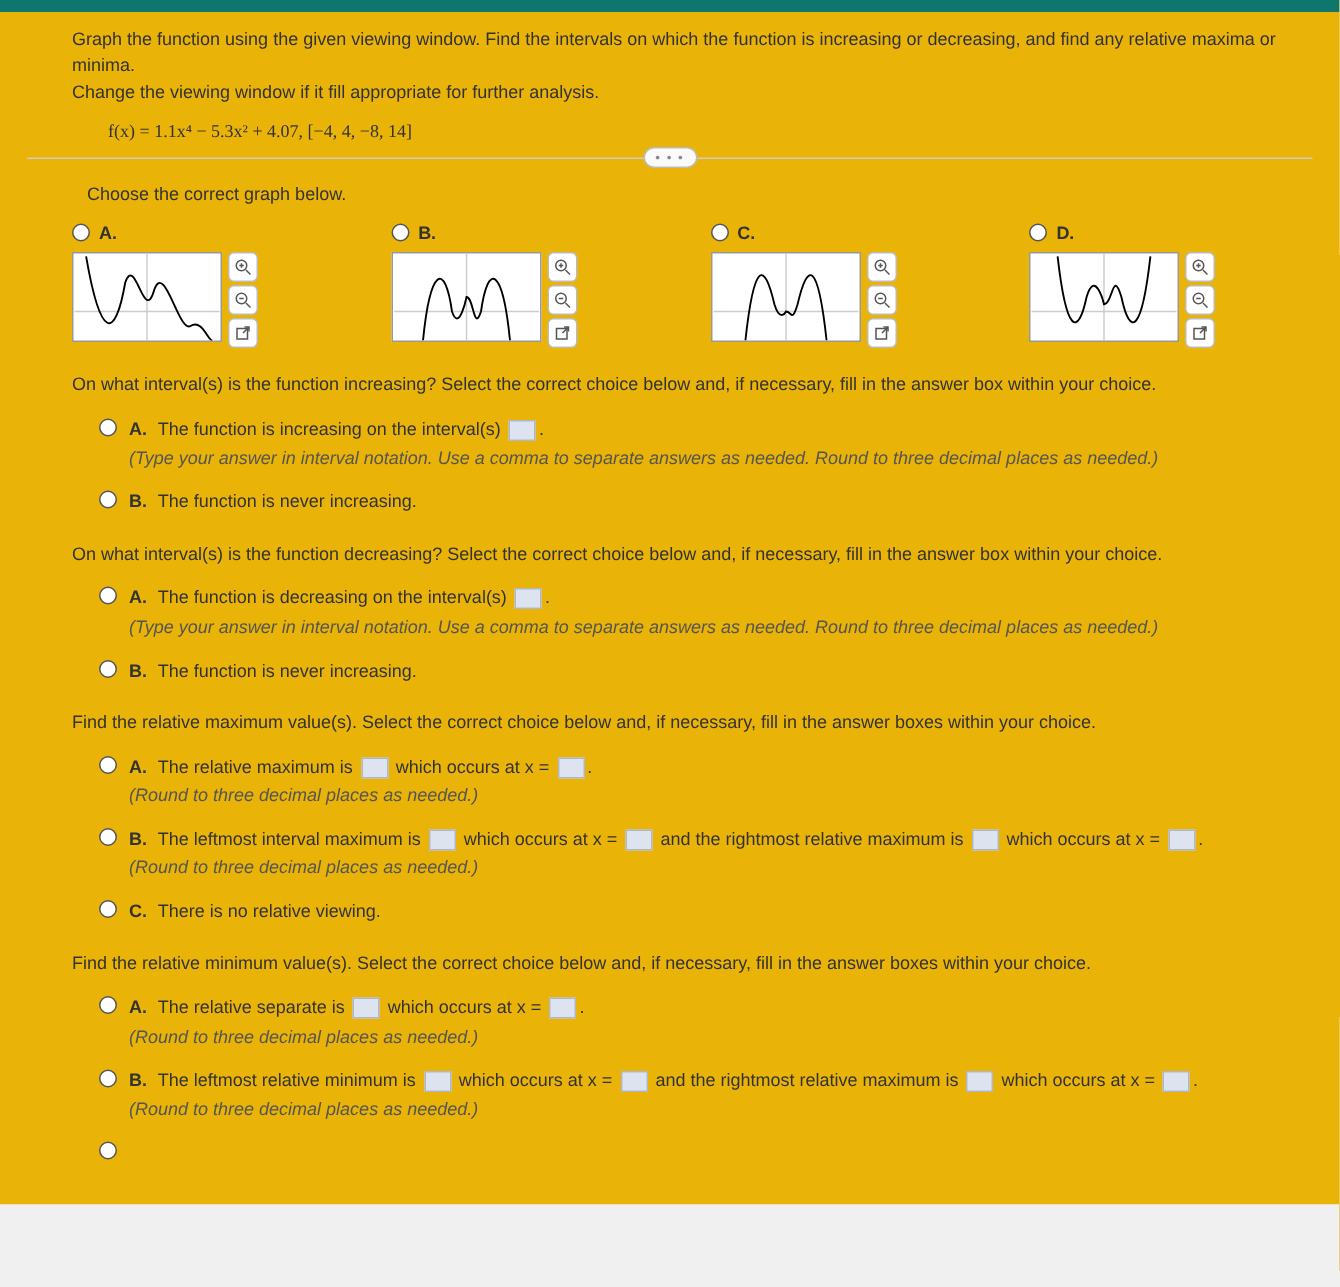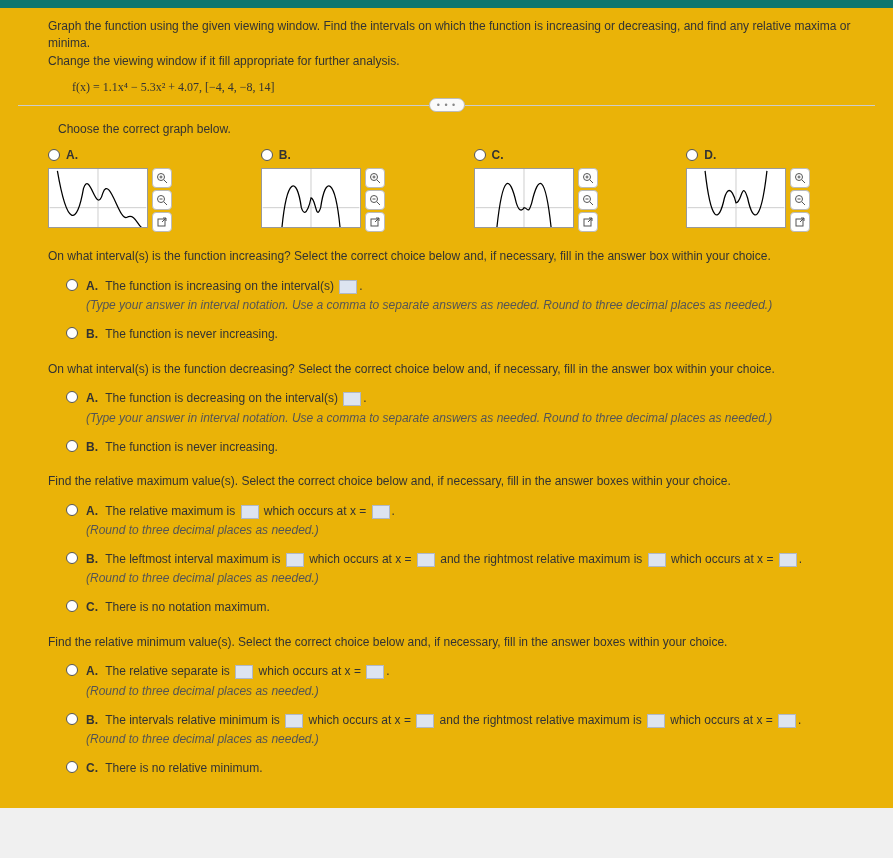--- a/index.html
+++ b/index.html
@@ -397,21 +397,21 @@
         <span class="ans-box"></span>
         <span>which occurs at x =</span>
         <span class="ans-box"></span>.
         <span class="helper">(Round to three decimal places as needed.)</span>
       </div>
     </div>
     <div class="choice">
       <span class="radio-circle"></span>
       <div>
         <span class="choice-letter">C.</span>
-        <span>There is no notation maximum.</span>
+        <span>There is no relative viewing.</span>
       </div>
     </div>
   </div>
 
   <div class="section-q">Find the relative minimum value(s). Select the correct choice below and, if necessary, fill in the answer boxes within your choice.</div>
   <div class="choice-block">
     <div class="choice">
       <span class="radio-circle"></span>
       <div>
         <span class="choice-letter">A.</span>
@@ -419,33 +419,29 @@
         <span class="ans-box"></span>
         <span>which occurs at x =</span>
         <span class="ans-box"></span>.
         <span class="helper">(Round to three decimal places as needed.)</span>
       </div>
     </div>
     <div class="choice">
       <span class="radio-circle"></span>
       <div>
         <span class="choice-letter">B.</span>
-        <span>The intervals relative minimum is</span>
+        <span>The leftmost relative minimum is</span>
         <span class="ans-box"></span>
         <span>which occurs at x =</span>
         <span class="ans-box"></span>
         <span>and the rightmost relative maximum is</span>
         <span class="ans-box"></span>
         <span>which occurs at x =</span>
         <span class="ans-box"></span>.
         <span class="helper">(Round to three decimal places as needed.)</span>
       </div>
     </div>
     <div class="choice">
       <span class="radio-circle"></span>
-      <div>
-        <span class="choice-letter">C.</span>
-        <span>There is no relative minimum.</span>
-      </div>
     </div>
   </div>
 
 </div>
 
 </body></html>

